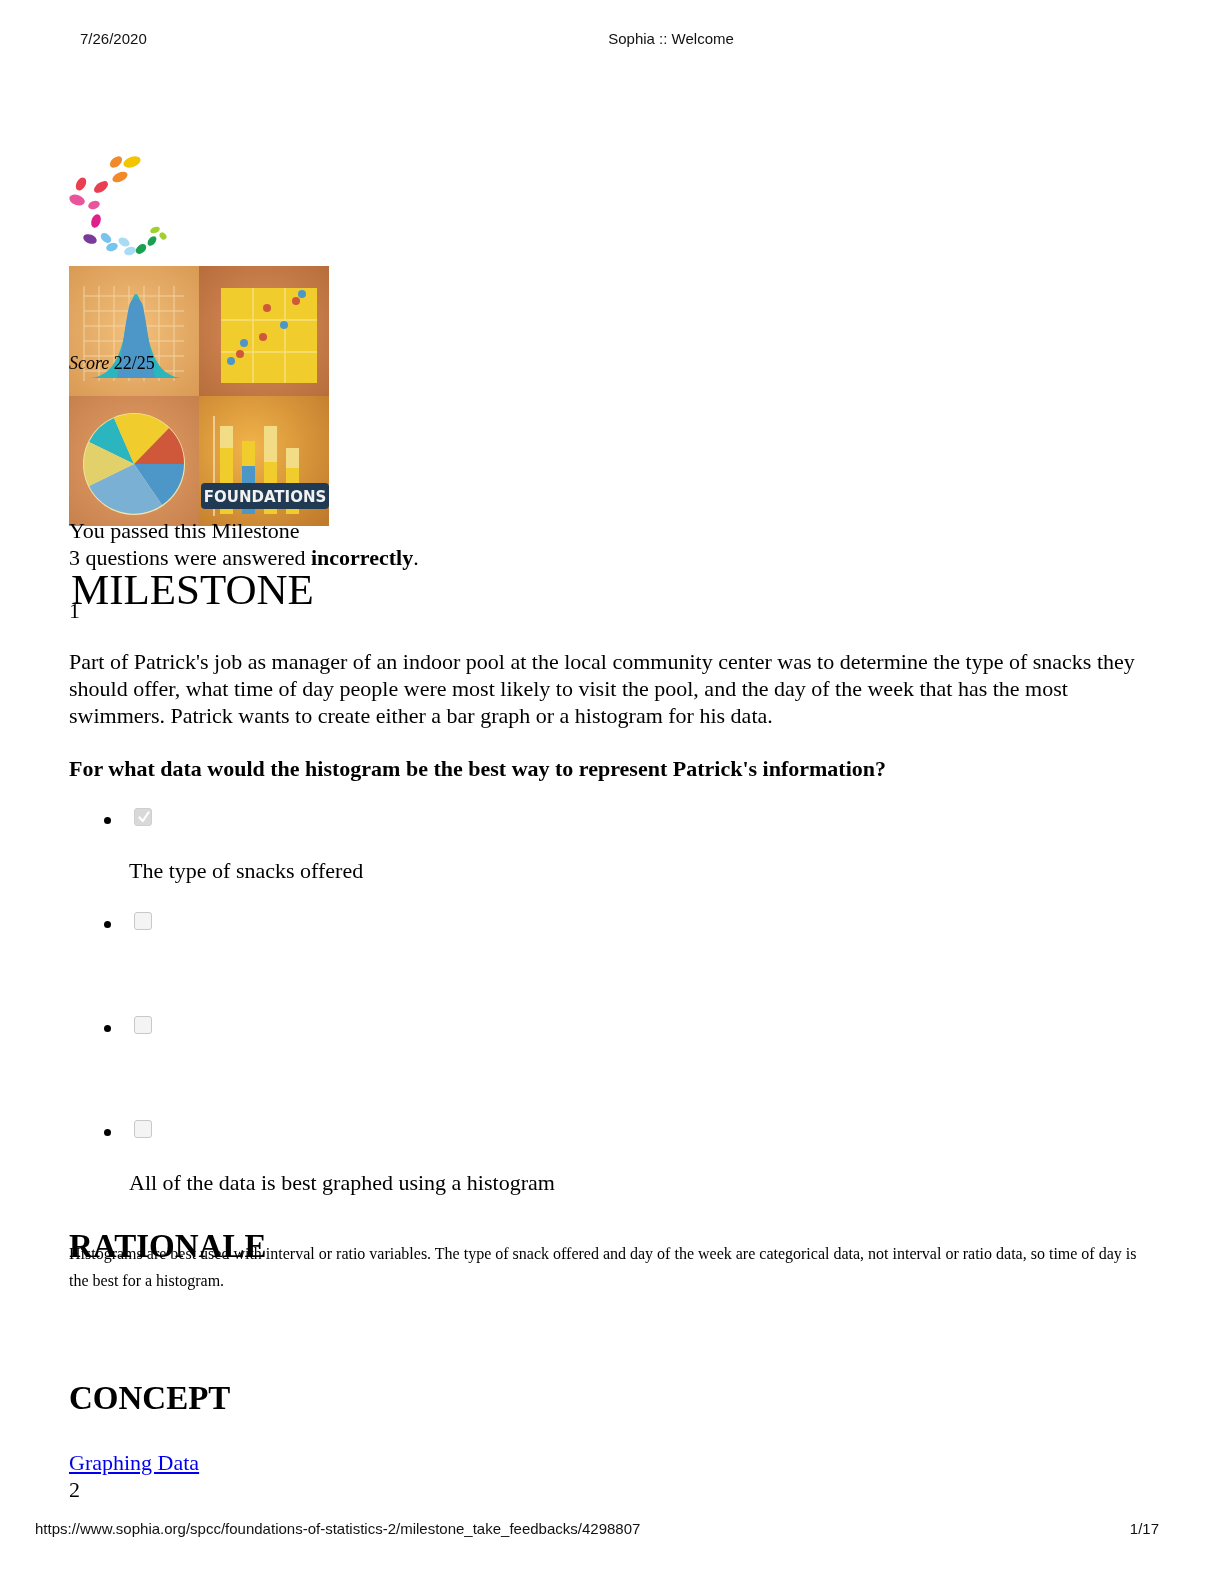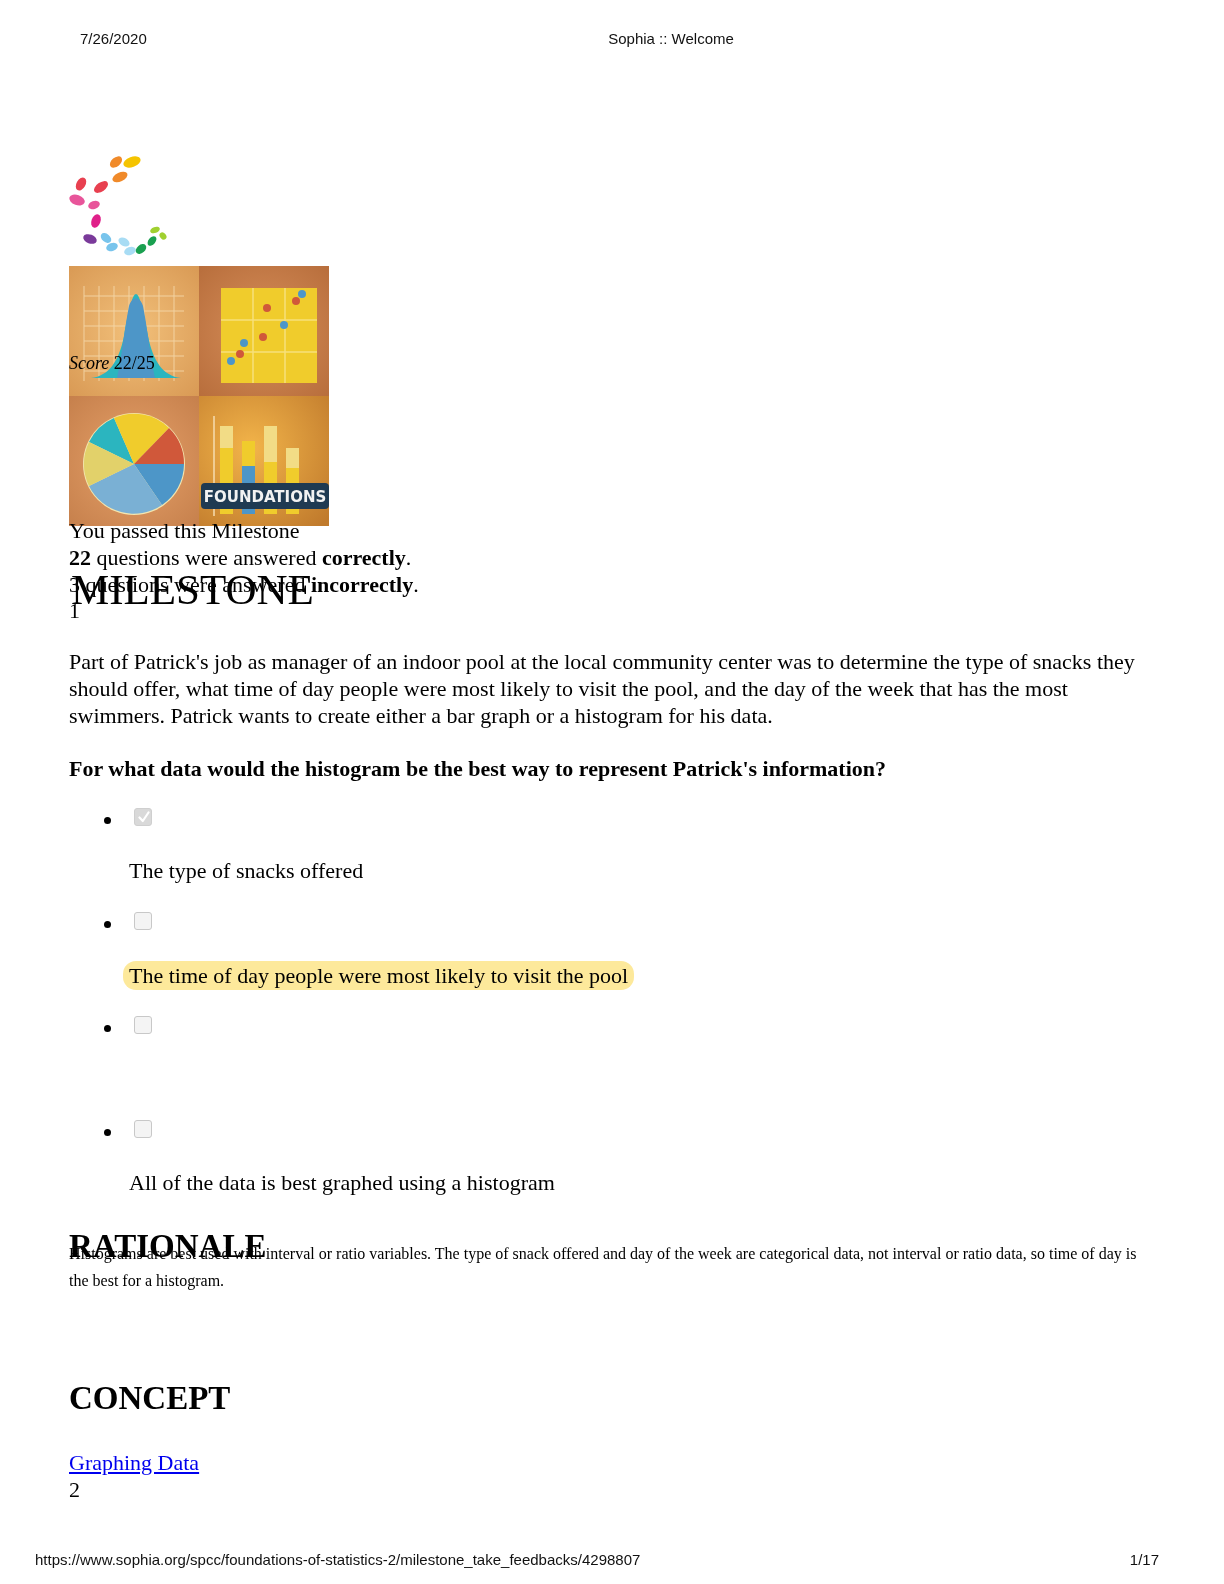--- a/index.html
+++ b/index.html
@@ -1,20 +1,20 @@
 <!DOCTYPE html>
 <html><head>
 <meta charset="utf-8">
 <style>
   html, body { margin: 0; padding: 0; background: #ffffff; }
   body { width: 1224px; height: 1584px; position: relative; overflow: hidden; font-family: "Liberation Serif", serif; color: #000; }
 
   .print-header, .print-footer { position: absolute; left: 0; width: 1224px; font-family: "Liberation Sans", sans-serif; font-size: 15px; color: #111; }
   .print-header { top: 30px; height: 20px; }
-  .print-footer { top: 1520px; height: 20px; margin-top: 31px; }
+  .print-footer { top: 1520px; height: 20px; }
   .ph-left { position: absolute; left: 42px; top: 0; margin-left: 38px; }
   .ph-center { position: absolute; left: 0; width: 1342px; text-align: center; top: 0; }
   .pf-left { position: absolute; left: 35px; top: 0; }
   .pf-right { position: absolute; right: 65px; top: 0; }
 
   .logo { position: absolute; left: 66px; top: 152px; width: 104px; height: 108px; }
 
   .cover { position: absolute; left: 69px; top: 266px; width: 260px; height: 332px; overflow: hidden; }
   .cover svg { display: block; }
 
@@ -165,21 +165,20 @@
   </svg>
 </div>
 
 <div class="score">
   <em>Score</em>
   <span>22/25</span>
 </div>
 
 <div class="summary">
   <div>You passed this Milestone</div>
-  <div><b>22</b><span style="white-space:pre"> questions were answered </span><b>correctly</b><span>.</span></div>
   <div><b style="font-weight:normal">3</b><span style="white-space:pre"> questions were answered </span><b>incorrectly</b><span>.</span></div>
 </div>
 
 <div class="milestone-title">MILESTONE</div>
 <div class="q-number">1</div>
 
 <div class="question-text">Part of Patrick's job as manager of an indoor pool at the local community center was to determine the type of snacks they should offer, what time of day people were most likely to visit the pool, and the day of the week that has the most swimmers.  Patrick wants to create either a bar graph or a histogram for his data.</div>
 <div class="question-prompt">For what data would the histogram be the best way to represent Patrick's information?</div>
 
 <ul class="options">
@@ -188,21 +187,20 @@
     <span class="checkbox checked">
       <svg class="tick" viewBox="0 0 12 14">
           <path d="M1.5 7.5 L4.8 11 L10.5 2.5" stroke="#ffffff" stroke-width="2.2" fill="none" stroke-linecap="round" stroke-linejoin="round"></path>
         </svg>
     </span>
     <span class="option-label">The type of snacks offered</span>
   </li>
   <li class="option" style="top:104px">
     <span class="bullet"></span>
     <span class="checkbox"></span>
-    <span class="option-label highlight">The time of day people were most likely to visit the pool</span>
   </li>
   <li class="option" style="top:208px">
     <span class="bullet"></span>
     <span class="checkbox"></span>
   </li>
   <li class="option" style="top:312px">
     <span class="bullet"></span>
     <span class="checkbox"></span>
     <span class="option-label">All of the data is best graphed using a histogram</span>
   </li>

